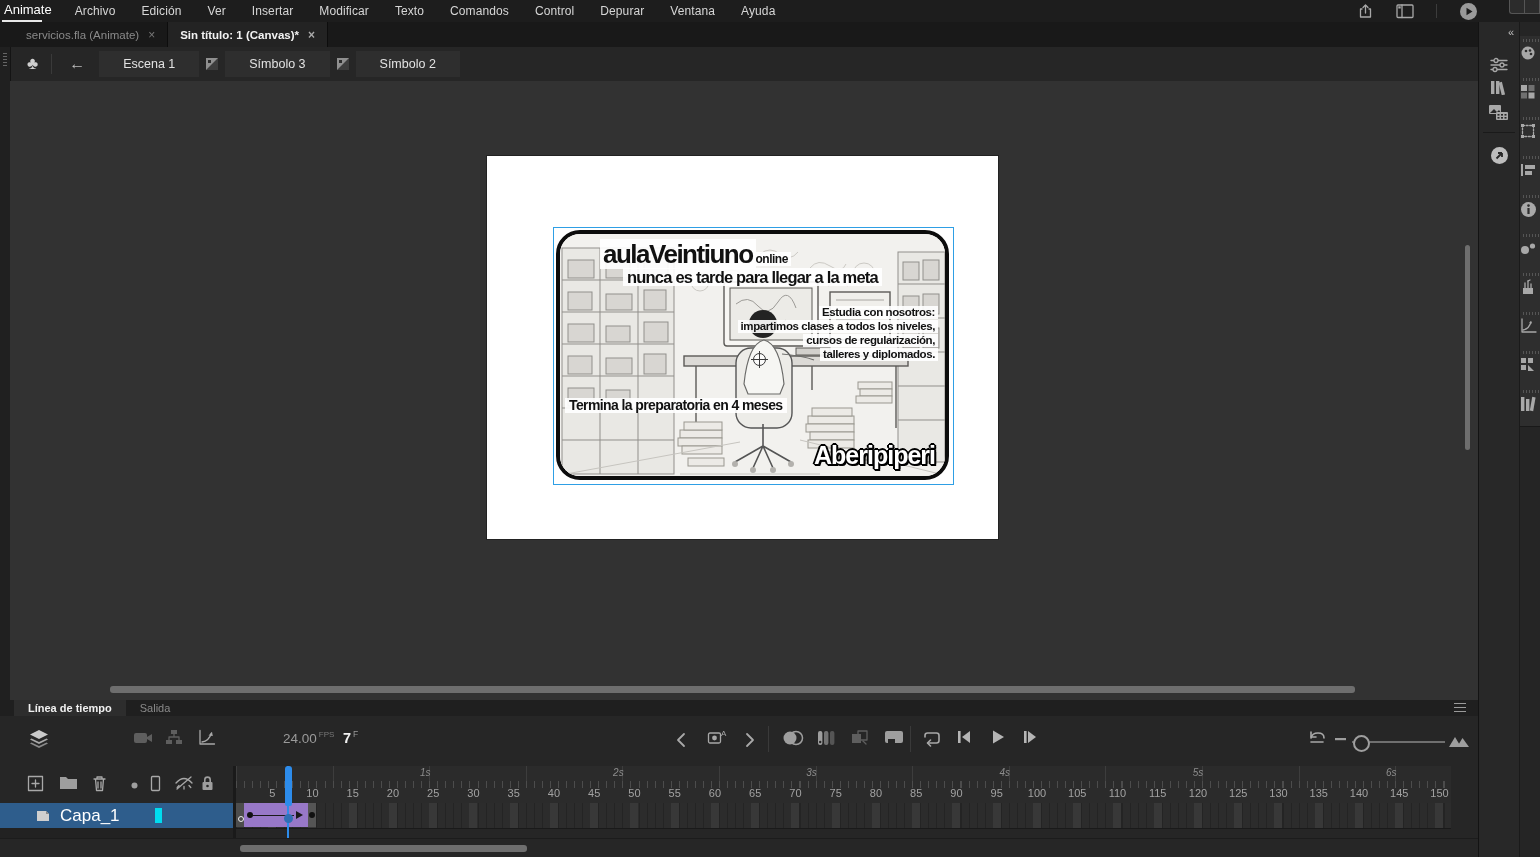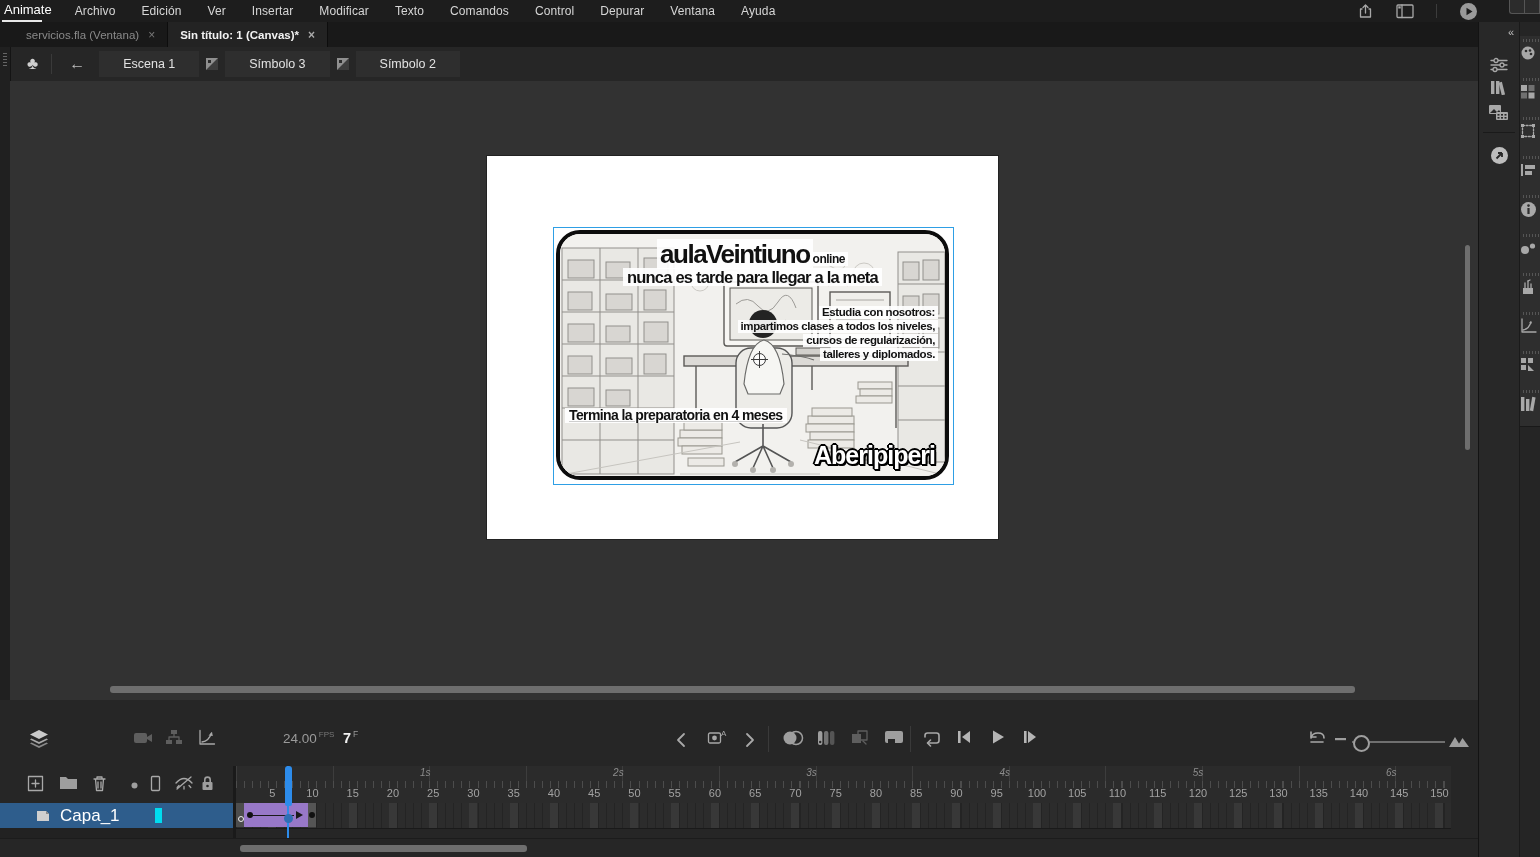--- a/index.html
+++ b/index.html
@@ -40,28 +40,28 @@
   
   #left-strip{left:0;top:47px;width:10px;height:653px;background:#202020;border-right:1px solid #141414;}
   #left-strip .grip{margin:6px auto 0;width:4px;height:14px;background:repeating-linear-gradient(180deg,#666 0 1px,transparent 1px 3px);}
   
   #canvas{left:10px;top:81px;width:1468px;height:619px;background:#323232;}
   #stage{left:477px;top:75px;width:511px;height:383px;background:#ffffff;box-shadow:0 0 0 1px #222;}
   #selection-rect{left:543px;top:146px;width:399px;height:256px;border:1px solid var(--selection-blue,#2e9fe5);}
   #artwork{left:546px;top:149px;width:393px;height:250px;border-radius:24px;border:4px solid #0c0c0c;background:#f2f1ee;overflow:hidden;box-sizing:border-box;}
   #artwork .sketch{position:absolute;left:0;top:0;}
   .chip{background:rgba(255,255,255,.9);color:#111;width:max-content;}
-  #aw-title-row{position:absolute;top:7px;left:0;right:0;text-align:center;}
+  #aw-title-row{position:absolute;top:7px;left:0;right:0;padding-left:40px;}
   #aw-title{display:inline;font-size:26px;font-weight:800;letter-spacing:-1.5px;line-height:26px;padding:0 3px;}
   #aw-title-suffix{display:inline;font-size:12px;font-weight:800;letter-spacing:-.5px;padding-right:3px;}
   #aw-subtitle-row{position:absolute;top:34px;left:0;right:0;text-align:center;}
   #aw-subtitle{display:inline;font-size:16.5px;font-weight:800;letter-spacing:-.8px;line-height:18px;padding:0 4px;}
   #aw-right{position:absolute;top:72px;right:7px;text-align:right;}
   #aw-right .chip{margin:0 0 1px auto;font-size:11.5px;font-weight:800;letter-spacing:-.4px;line-height:13px;padding:0 3px;}
-  #aw-left{position:absolute;top:174px;left:5px;text-decoration:underline;}
+  #aw-left{position:absolute;top:164px;left:5px;}
   #aw-left-heading{font-size:14px;font-weight:800;letter-spacing:-.6px;line-height:15px;padding:0 4px;}
   #aw-left .small{font-size:8.5px;font-weight:700;letter-spacing:-.2px;line-height:10px;padding:0 4px;margin-top:1px;}
   #aw-brand{position:absolute;right:10px;bottom:6px;font-size:25px;font-weight:800;letter-spacing:-1px;color:#fff;
     text-shadow:-2px 0 0 #000,2px 0 0 #000,0 -2px 0 #000,0 2px 0 #000,-1px -1px 0 #000,1px 1px 0 #000,-1px 1px 0 #000,1px -1px 0 #000,2px 2px 0 #000;}
   #reg-point{position:absolute;left:193px;top:119px;width:11px;height:11px;border:1.4px solid #3a3a3a;border-radius:50%;background:rgba(255,255,255,.55);}
   #reg-point:before{content:"";position:absolute;left:50%;top:-3px;bottom:-3px;width:1.4px;margin-left:-0.7px;background:#3a3a3a;}
   #reg-point:after{content:"";position:absolute;top:50%;left:-3px;right:-3px;height:1.4px;margin-top:-0.7px;background:#3a3a3a;}
   #hscroll-canvas{left:100px;top:605px;width:1245px;height:7px;border-radius:3px;background:#6e6e6e;}
   #vscroll-canvas{left:1455px;top:164px;width:5px;height:205px;border-radius:3px;background:#6e6e6e;}
   
@@ -171,21 +171,21 @@
     </div>
     <div id="wm-partial">
         <span></span>
         <span></span>
       </div>
   </div>
 
   <div id="tabbar" class="abs">
     <div id="tabbar-spacer"></div>
     <div class="doctab inactive">
-      <span>servicios.fla (Ventana)</span>
+      <span>servicios.fla (Animate)</span>
       <span class="tab-close">×</span>
     </div>
     <div class="doctab active">
       <span>Sin título: 1 (Canvas)*</span>
       <span class="tab-close">×</span>
     </div>
   </div>
 
   <div id="editbar" class="abs">
     <span id="club-icon">♣</span>
@@ -492,20 +492,26 @@
               <rect x="1" y="1" width="3.4" height="14"></rect>
               <rect x="6" y="3" width="3.4" height="12"></rect>
               <rect x="11" y="1" width="3.4" height="14" transform="rotate(10 12.7 8)"></rect>
             </g>
           </svg>
         </div>
     </div>
   </div>
 
   <div id="timeline" class="abs">
+    <div id="tl-tabrow">
+      <span style="width:14px"></span>
+      <span class="tl-tab active">Línea de tiempo</span>
+      <span class="tl-tab inactive">Salida</span>
+      <span id="tl-menu-icon"></span>
+    </div>
 
     <div id="tl-controls">
       <span class="tlc" style="left:28px">
           <svg width="22" height="20" viewBox="0 0 22 20">
             <g fill="#c9c9c9">
               <path d="M11 1l9 4.5-9 4.5-9-4.5z"></path>
               <path d="M3.5 9.5L11 13l7.5-3.5 1.5 1-9 4.5-9-4.5z" opacity=".8"></path>
               <path d="M3.5 13.5L11 17l7.5-3.5 1.5 1-9 4.5-9-4.5z" opacity=".6"></path>
             </g>
           </svg>

